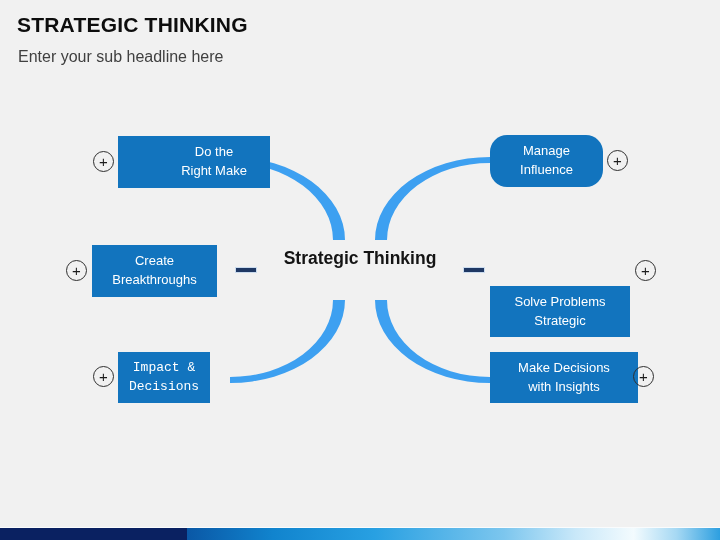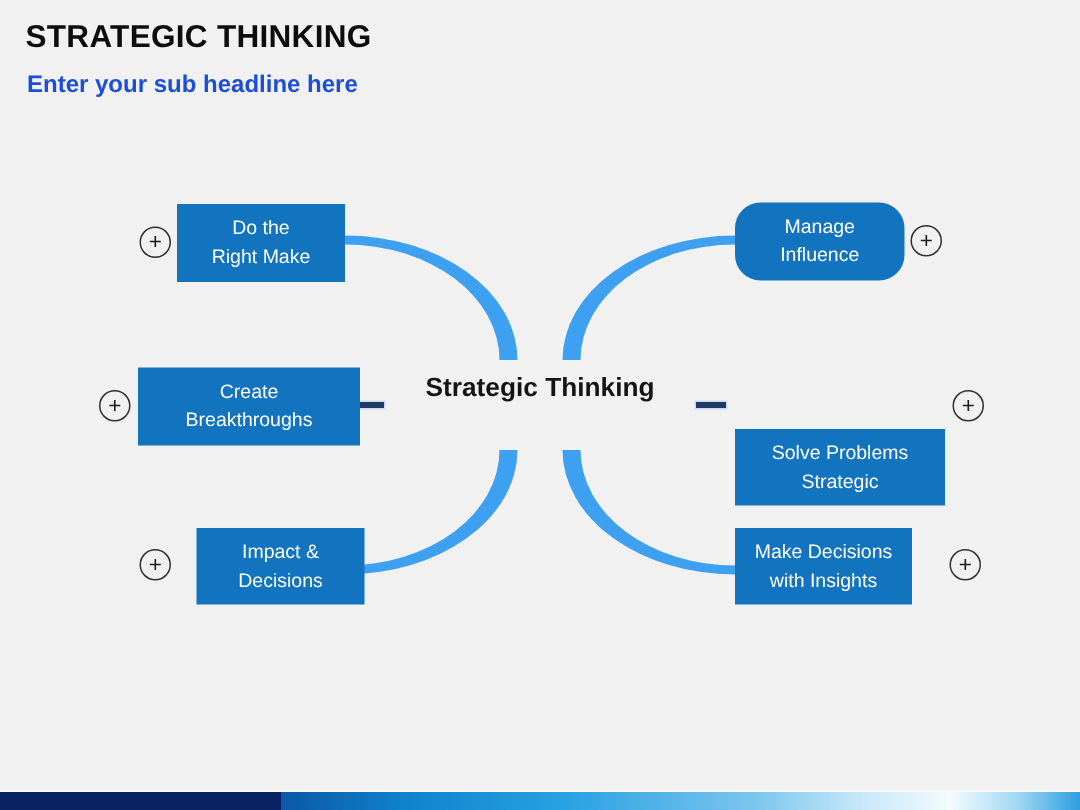--- a/index.html
+++ b/index.html
@@ -16,22 +16,22 @@
     left: 17px; top: 13px;
     font-size: 21px;
     font-weight: 700;
     color: #0D0D0D;
     letter-spacing: 0.2px;
   }
   .subtitle {
     position: absolute;
     left: 18px; top: 48px;
     font-size: 16px;
-    font-weight: 700;
-    color: #1d4ed8;
+    font-weight: 400;
+    color: #404040;
   }
   .curves {
     position: absolute;
     left: 0; top: 0;
     width: 720px; height: 540px;
   }
   .node {
     position: absolute;
     background: #1274BE;
     color: #FFFFFF;
@@ -92,26 +92,26 @@
       #1184CE 38%,
       #28A0E2 52%,
       #7CC6EE 70%,
       #C9E8F9 80%,
       #F3FBFE 88%,
       #A5D8F3 94%,
       #2D9FE0 100%);
     z-index: 3;
   }
   
-  .node-l1 { left: 118px; top: 136px; width: 112px; height: 52px; }
-  .node-l2 { left:  92px; top: 245px; width: 148px; height: 52px; }
-  .node-l3 { left: 131px; top: 352px; width: 112px; height: 51px; }
+  .node-l1 { left: 118px; top: 136px; width: 112px; height: 52px; padding-left: 40px; }
+  .node-l2 { left:  92px; top: 245px; width: 125px; height: 52px; }
+  .node-l3 { left: 118px; top: 352px; width: 92px; height: 51px; font-family: Liberation Mono, monospace; }
   .node-r1 { left: 490px; top: 135px; width: 113px; height: 52px; border-radius: 17px; }
   .node-r2 { left: 490px; top: 246px; width: 140px; height: 51px; margin-top: 40px; }
-  .node-r3 { left: 490px; top: 352px; width: 118px; height: 51px; }
+  .node-r3 { left: 490px; top: 352px; width: 148px; height: 51px; }
   
   .plus-l1 { left:  93px; top: 151px; }
   .plus-l2 { left:  66px; top: 260px; }
   .plus-l3 { left:  93px; top: 366px; }
   .plus-r1 { left: 607px; top: 150px; }
   .plus-r2 { left: 635px; top: 260px; }
   .plus-r3 { left: 633px; top: 366px; }
 </style>
 </head>
 <body>

